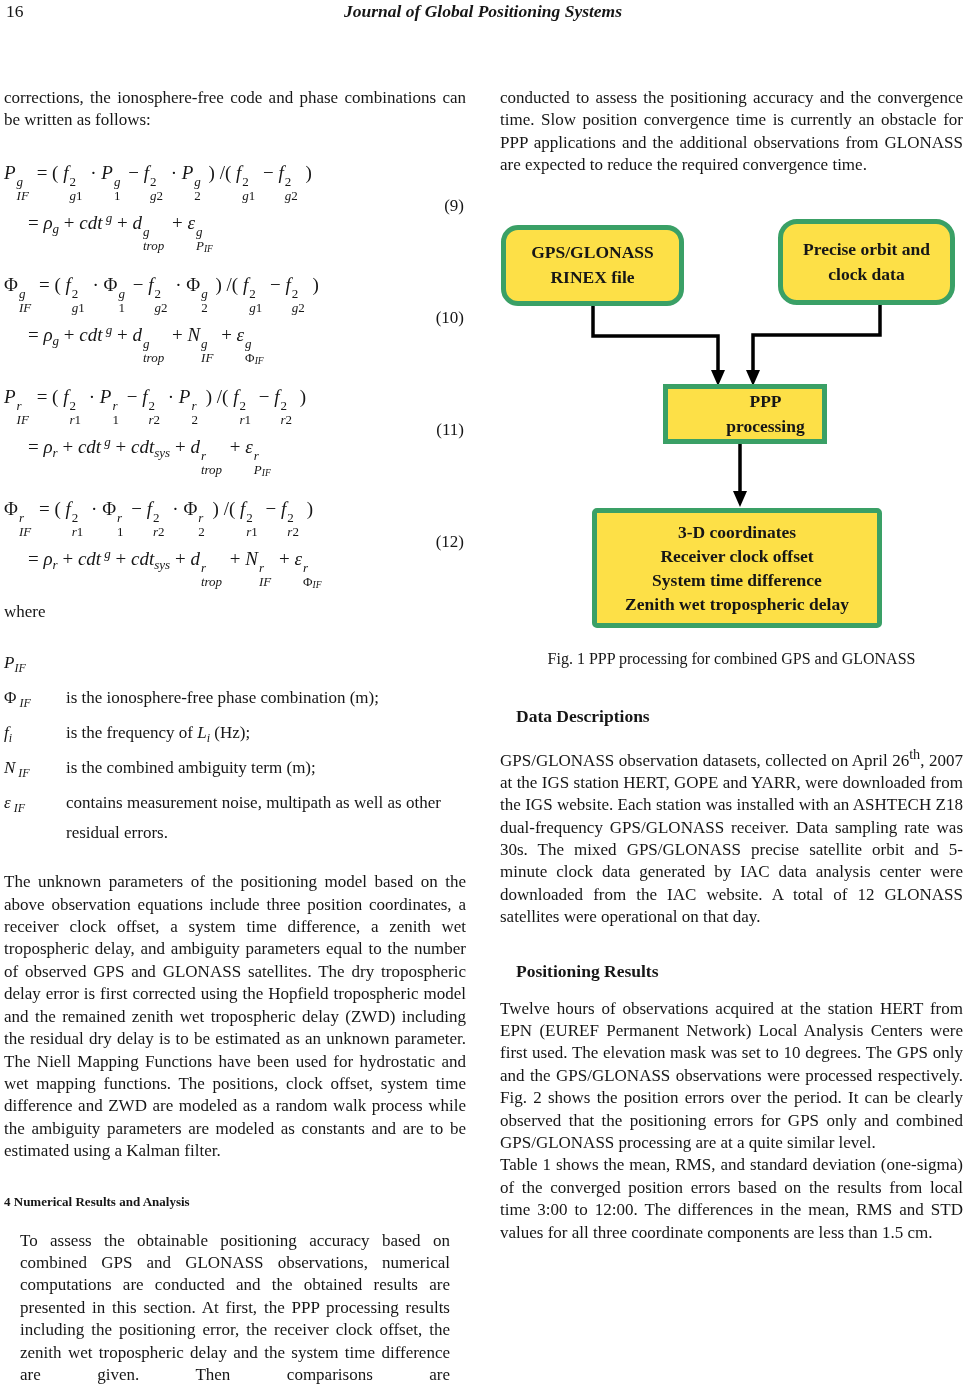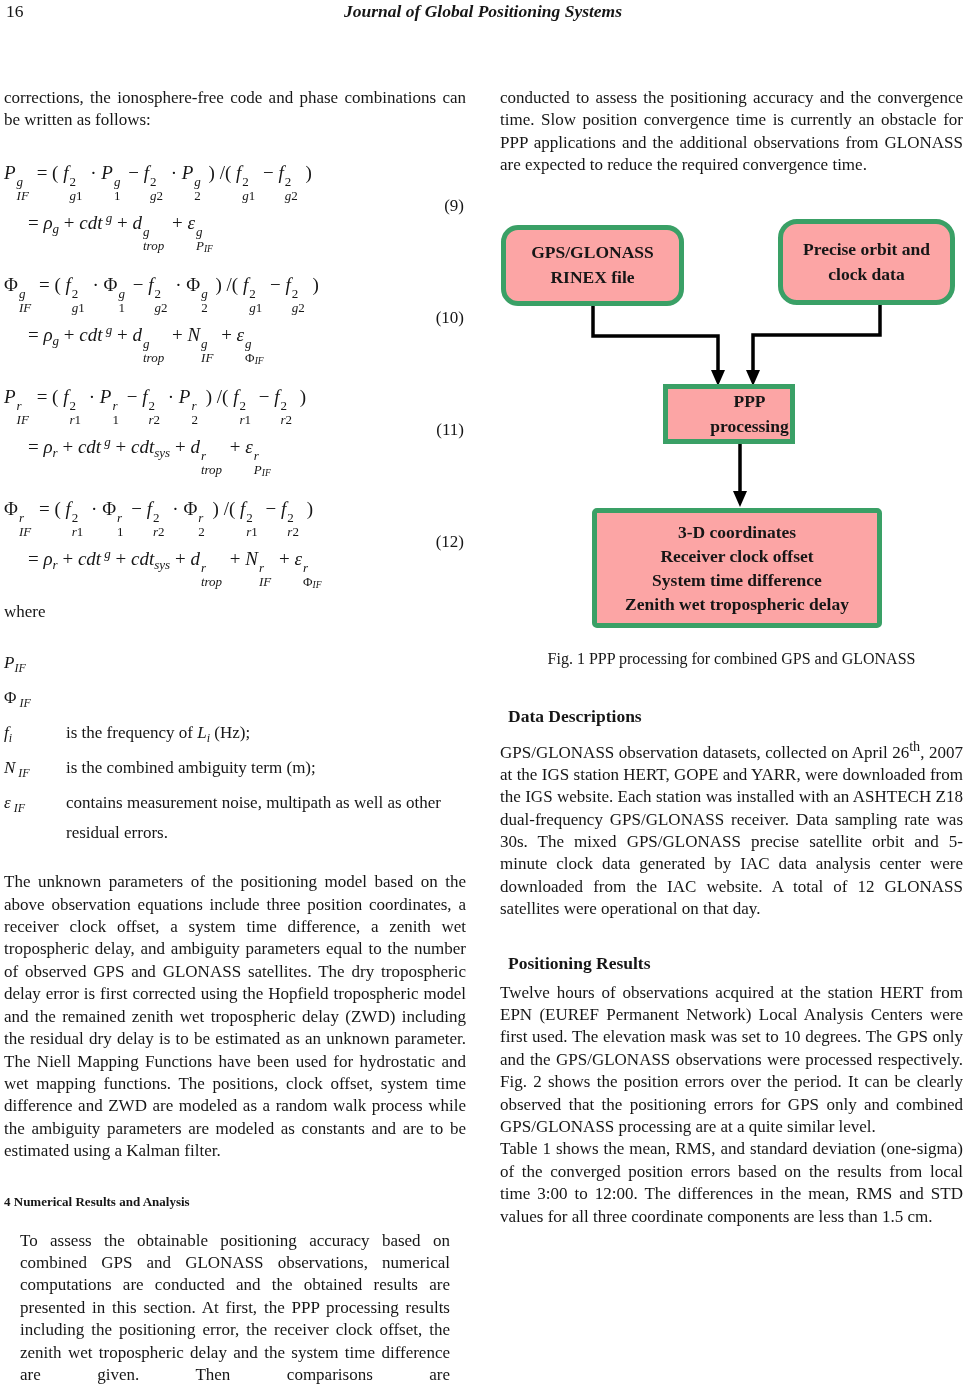--- a/index.html
+++ b/index.html
@@ -32,31 +32,31 @@
   .defs{margin-top:24px;}
   .def-row{display:grid;grid-template-columns:62px 1fr;line-height:29.5px;}
   .def-term{font-size:17px;}
   .def-term sub{font-size:12px;vertical-align:-0.3em;}
   .def-desc{text-align:left;}
   .def-desc sub{font-size:12px;vertical-align:-0.3em;}
   .mt34{margin-top:34px;}
   .mt26{margin-top:26px;}
   .mt23{margin-top:23px;}
   .h-section{font-size:13px;font-weight:bold;margin:27px 0 0 0;line-height:24px;}
-  .h-sub{font-size:17.5px;font-weight:bold;margin:8px;line-height:22px;}
+  .h-sub{font-size:17.5px;font-weight:bold;margin:16px;line-height:22px;}
   .h-sub.mt36{margin-top:36px;}
   .h-sub.mt31{margin-top:31px;}
   
   .fc{position:relative;width:463px;height:410px;margin-top:41px;}
-  .fc-box{position:absolute;border:5px solid var(--green,#3AA066);box-sizing:border-box;background:#fca5a5;
+  .fc-box{position:absolute;border:5px solid var(--green,#3AA066);box-sizing:border-box;background:#fde047;
     display:flex;flex-direction:column;align-items:center;justify-content:center;text-align:center;
     font-weight:bold;font-size:17.5px;line-height:25px;}
   .fc-rinex{left:1px;top:7px;width:183px;height:81px;border-radius:17px;}
   .fc-orbit{left:278px;top:1px;width:177px;height:86px;border-radius:19px;}
-  .fc-ppp{left:163px;top:166px;width:132px;height:60px;border-radius:0;padding-left:41px;}
+  .fc-ppp{left:163px;top:166px;width:164px;height:60px;border-radius:0;padding-left:41px;}
   .fc-out{left:92px;top:290px;width:290px;height:120px;border-radius:5px;line-height:24px;}
   .fc-svg{position:absolute;left:0;top:0;}
   .fc-caption{text-align:center;font-size:16px;margin-top:20px;line-height:21px;}
 </style>
 </head>
 <body>
 
 <div class="hdr-num">16</div>
 <div class="hdr-title">Journal of Global Positioning Systems</div>
 
@@ -209,20 +209,21 @@
   </div>
 
   <div class="where">where</div>
 
   <div class="defs">
     <div class="def-row">
       <span class="def-term"><i>P</i><sub><i>IF</i></sub></span>
     </div>
     <div class="def-row">
       <span class="def-term">Φ<sub> <i>IF</i></sub></span>
+      <span class="def-desc">is the ionosphere-free phase combination (m);</span>
     </div>
     <div class="def-row">
       <span class="def-term"><i>f</i><sub><i>i</i></sub></span>
       <span class="def-desc">is the frequency of <i>L</i><sub><i>i</i></sub> (Hz);</span>
     </div>
     <div class="def-row">
       <span class="def-term"><i>N</i><sub> <i>IF</i></sub></span>
       <span class="def-desc">is the combined ambiguity term (m);</span>
     </div>
     <div class="def-row">

